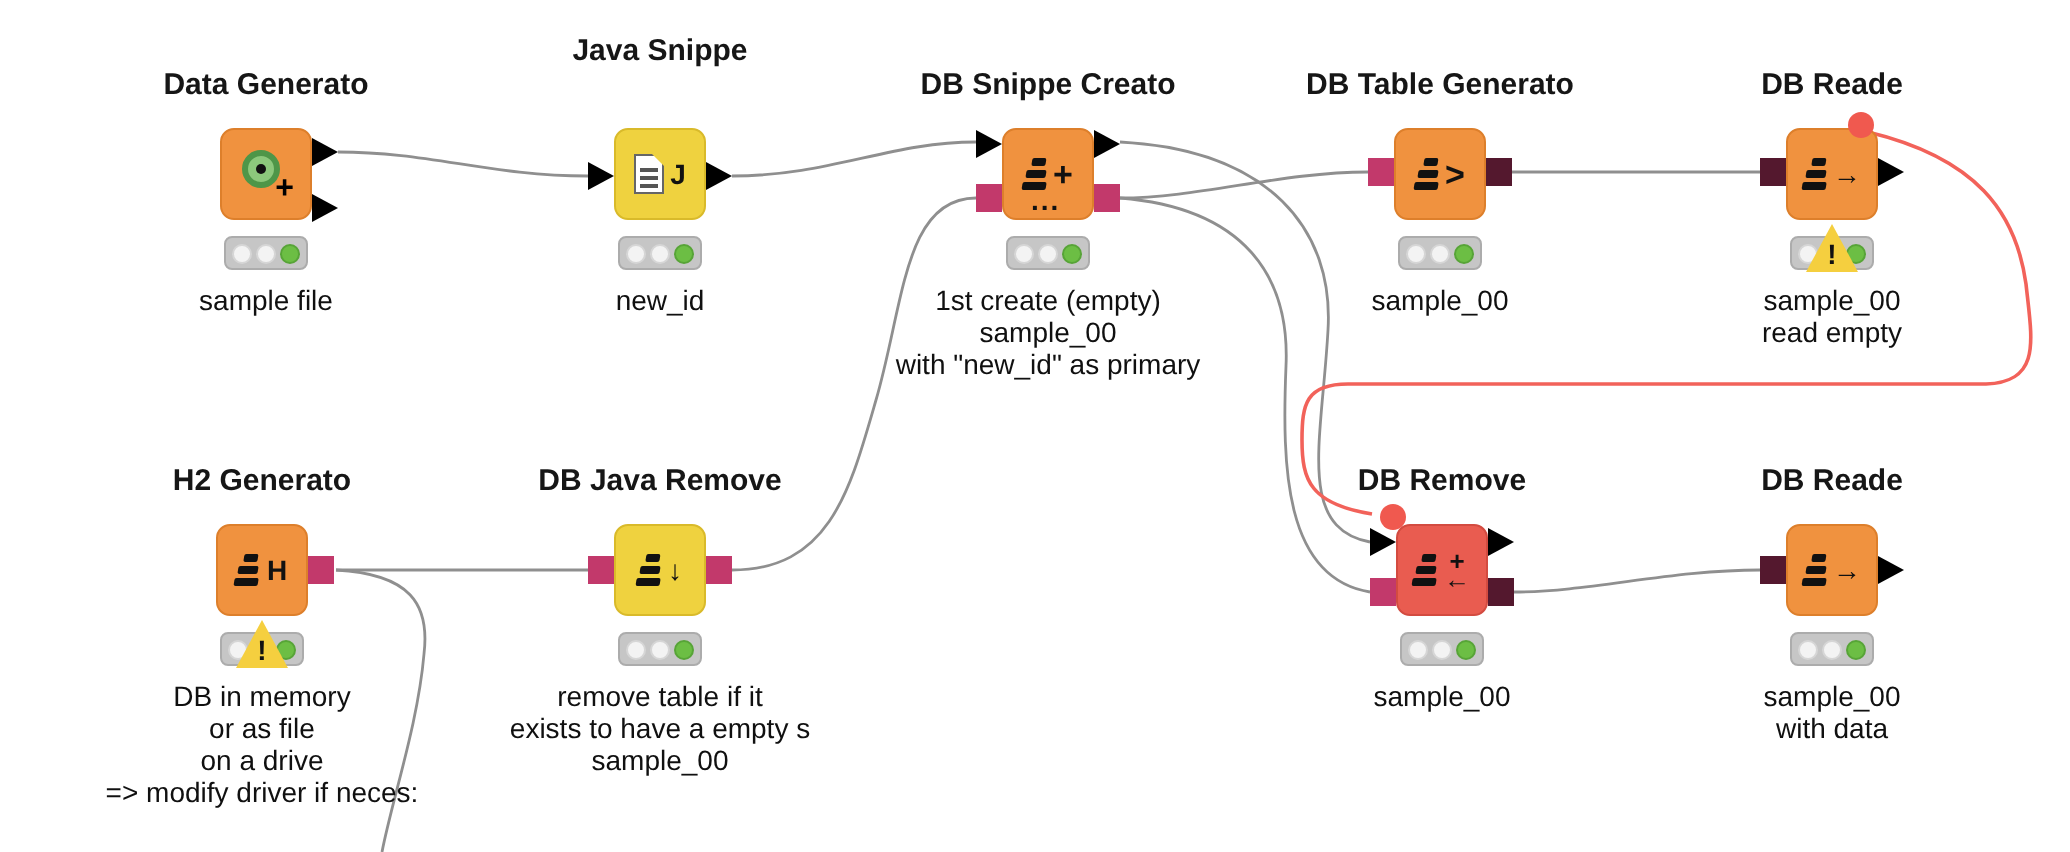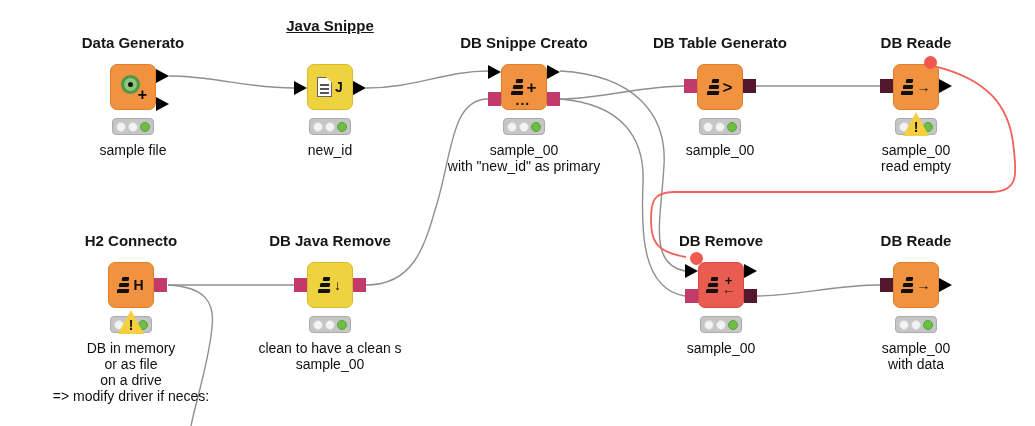--- a/index.html
+++ b/index.html
@@ -7,21 +7,21 @@
           font-family:"Liberation Sans", sans-serif;}
   #wires{position:absolute;left:0;top:0;z-index:1;}
   .node{position:absolute;width:46px;z-index:2;}
   .box{position:absolute;left:0;top:0;width:46px;height:46px;border-radius:7px;
        display:flex;align-items:center;justify-content:center;box-sizing:border-box;}
   .box.orange{background:#F0923F;border:1px solid #DD7F2B;}
   .box.yellow{background:#EFD23F;border:1px solid #D9BA2A;}
   .box.red{background:#E95C50;border:1px solid #D34B40;}
   .title{position:absolute;left:50%;transform:translateX(-50%);top:-29px;width:200px;
          text-align:center;font-weight:bold;font-size:15px;line-height:16px;color:#161616;white-space:nowrap;}
-  .title.two{top:-46px;text-decoration:underline;}
+  .title.two{top:-46px;}
   .traffic{position:absolute;top:54px;left:50%;transform:translateX(-50%);width:42px;height:17px;
            background:#C6C6C6;border:1px solid #ACACAC;border-radius:4px;display:flex;align-items:center;
            justify-content:space-between;padding:0 3px;box-sizing:border-box;}
   .c{width:10px;height:10px;border-radius:50%;box-sizing:border-box;}
   .c.off{background:#F3F3F3;border:1px solid #D6D6D6;}
   .c.on{background:#6CBE44;border:1px solid #57A437;}
   .warn{position:absolute;top:48px;left:50%;transform:translateX(-50%);width:26px;height:24px;
         clip-path:polygon(50% 0,100% 100%,0 100%);background:#F5CF3F;display:flex;align-items:flex-end;
         justify-content:center;z-index:5;font-weight:bold;font-size:14px;color:#111;line-height:17px;}
   .label{position:absolute;top:78px;left:50%;transform:translateX(-50%);width:280px;text-align:center;
@@ -142,20 +142,21 @@
     <div class="port tri" style="left:-13px;top:1px;"></div>
     <div class="port tri" style="left:46px;top:1px;"></div>
     <div class="port sq db" style="left:-13px;top:28px;"></div>
     <div class="port sq db" style="left:46px;top:28px;"></div>
     <div class="traffic">
         <span class="c off"></span>
         <span class="c off"></span>
         <span class="c on"></span>
       </div>
     <div class="label">
+      <div>1st create (empty)</div>
       <div>sample_00</div>
       <div>with "new_id" as primary</div>
     </div>
   </div>
 
   <div class="node" style="left:697px;top:64px;">
     <div class="title">DB Table Generato</div>
     <div class="box orange">
       <div class="iconwrap">
         <div class="dbbars">
@@ -201,21 +202,21 @@
     <div class="warn">
         <span>!</span>
       </div>
     <div class="label">
       <div>sample_00</div>
       <div>read empty</div>
     </div>
   </div>
 
   <div class="node" style="left:108px;top:262px;">
-    <div class="title">H2 Connecto</div>
+    <div class="title">H2 Generato</div>
     <div class="box orange">
       <div class="iconwrap">
         <div class="dbbars">
             <div class="bar b1"></div>
             <div class="bar b2"></div>
             <div class="bar b3"></div>
           </div>
         <span class="sym small">H</span>
       </div>
     </div>
@@ -249,21 +250,22 @@
       </div>
     </div>
     <div class="port sq db" style="left:-13px;top:16px;"></div>
     <div class="port sq db" style="left:46px;top:16px;"></div>
     <div class="traffic">
         <span class="c off"></span>
         <span class="c off"></span>
         <span class="c on"></span>
       </div>
     <div class="label">
-      <div>clean to have a clean s</div>
+      <div>remove table if it</div>
+      <div>exists to have a empty s</div>
       <div>sample_00</div>
     </div>
   </div>
 
   <div class="node" style="left:698px;top:262px;">
     <div class="title">DB Remove</div>
     <div class="box red">
       <div class="iconwrap">
         <div class="dbbars">
             <div class="bar b1"></div>

